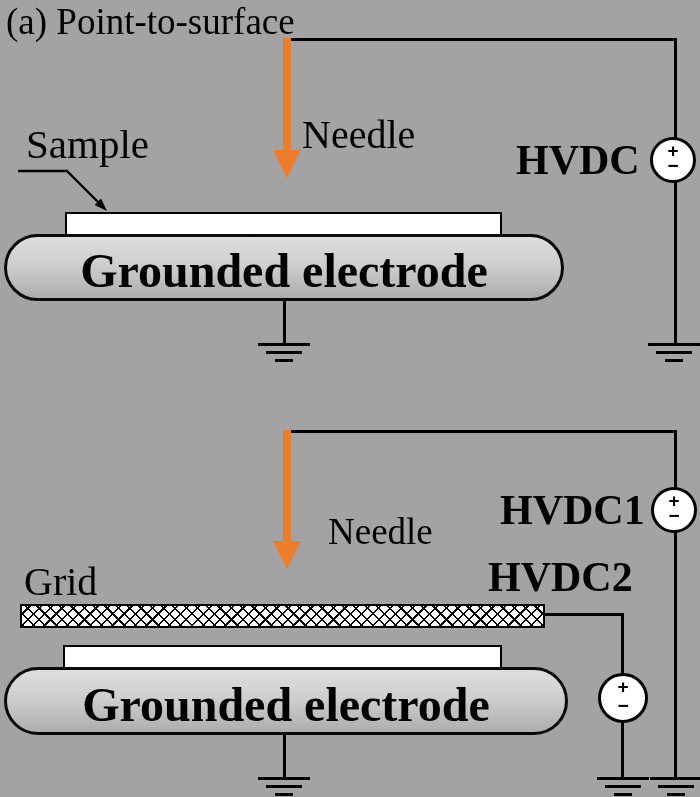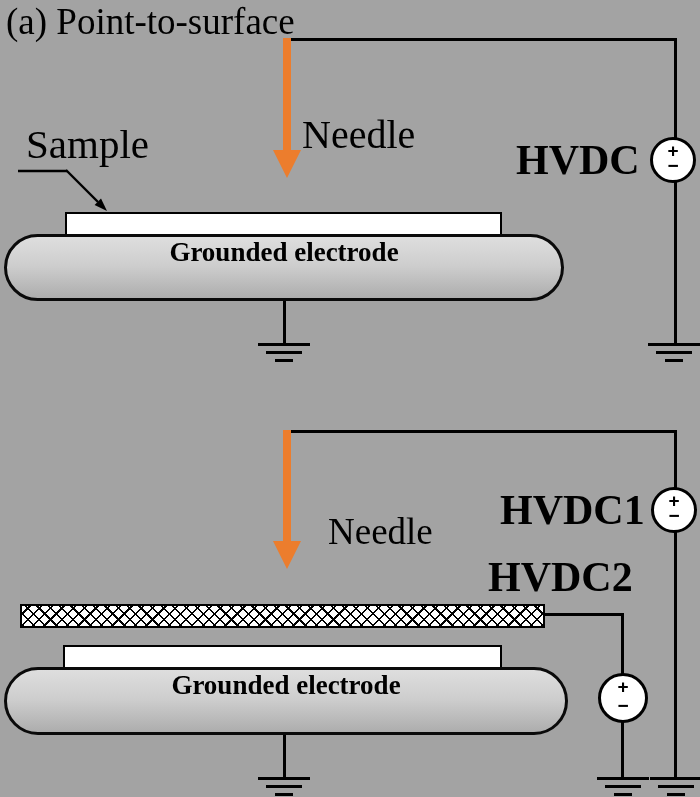--- a/index.html
+++ b/index.html
@@ -24,22 +24,22 @@
   
   .gnd{position:absolute;width:52px;height:20px;}
   .gnd div{position:absolute;height:3px;background:#000;}
   .gnd .g1{left:0;top:0;width:52px;}
   .gnd .g2{left:8px;top:8px;width:36px;}
   .gnd .g3{left:17px;top:16px;width:18px;}
   
   .sample{position:absolute;box-sizing:border-box;background:#fff;border:2px solid #000;}
   .electrode{position:absolute;box-sizing:border-box;border:3px solid #0a0a0a;border-radius:34px;
     background:linear-gradient(to bottom,var(--electrode-top,#dedede) 0%,#cdcdcd 48%,var(--electrode-bottom,#adadad) 100%);
-    display:flex;align-items:flex-start;justify-content:center;
-    font-size:27px;font-weight:bold;}
+    display:flex;align-items:flex-end;justify-content:center;
+    font-size:48px;font-weight:bold;}
   .gridbar{position:absolute;box-sizing:border-box;border:2px solid #000;background-color:#fff;
     background-image:
       repeating-linear-gradient(45deg,#000 0,#000 1.6px,transparent 1.6px,transparent 8px),
       repeating-linear-gradient(-45deg,#000 0,#000 1.6px,transparent 1.6px,transparent 8px);}
   .t37{font-size:37px;} .t40{font-size:40px;} .t41{font-size:41px;}
   .t42b{font-size:42px;font-weight:bold;} .t37n{font-size:37px;}
 </style>
 </head>
 <body>
 
@@ -90,20 +90,21 @@
   <div class="wire" style="left:674px;top:530px;width:3px;height:249px;"></div>
   <div class="wire" style="left:543px;top:613px;width:81px;height:3px;"></div>
   <div class="wire" style="left:621px;top:613px;width:3px;height:62px;"></div>
   <div class="wire" style="left:621px;top:720px;width:3px;height:59px;"></div>
   <div class="wire" style="left:283px;top:733px;width:3px;height:46px;"></div>
 
   <div class="shaft" style="left:283px;top:430px;width:8px;height:112px;"></div>
   <div class="head" style="left:273px;top:541px;"></div>
   <div class="abs label t37n" style="left:328px;top:513px;">Needle</div>
 
+  <div class="abs label t40" style="left:24px;top:561px;">Grid</div>
   <div class="gridbar" style="left:20px;top:604px;width:525px;height:24px;"></div>
 
   <div class="sample" style="left:63px;top:645px;width:439px;height:24px;"></div>
   <div class="electrode" style="left:4px;top:667px;width:564px;height:68px;">
     <span>Grounded electrode</span>
   </div>
   <div class="gnd" style="left:258px;top:777px;">
     <div class="g1"></div>
       <div class="g2"></div>
       <div class="g3"></div>

